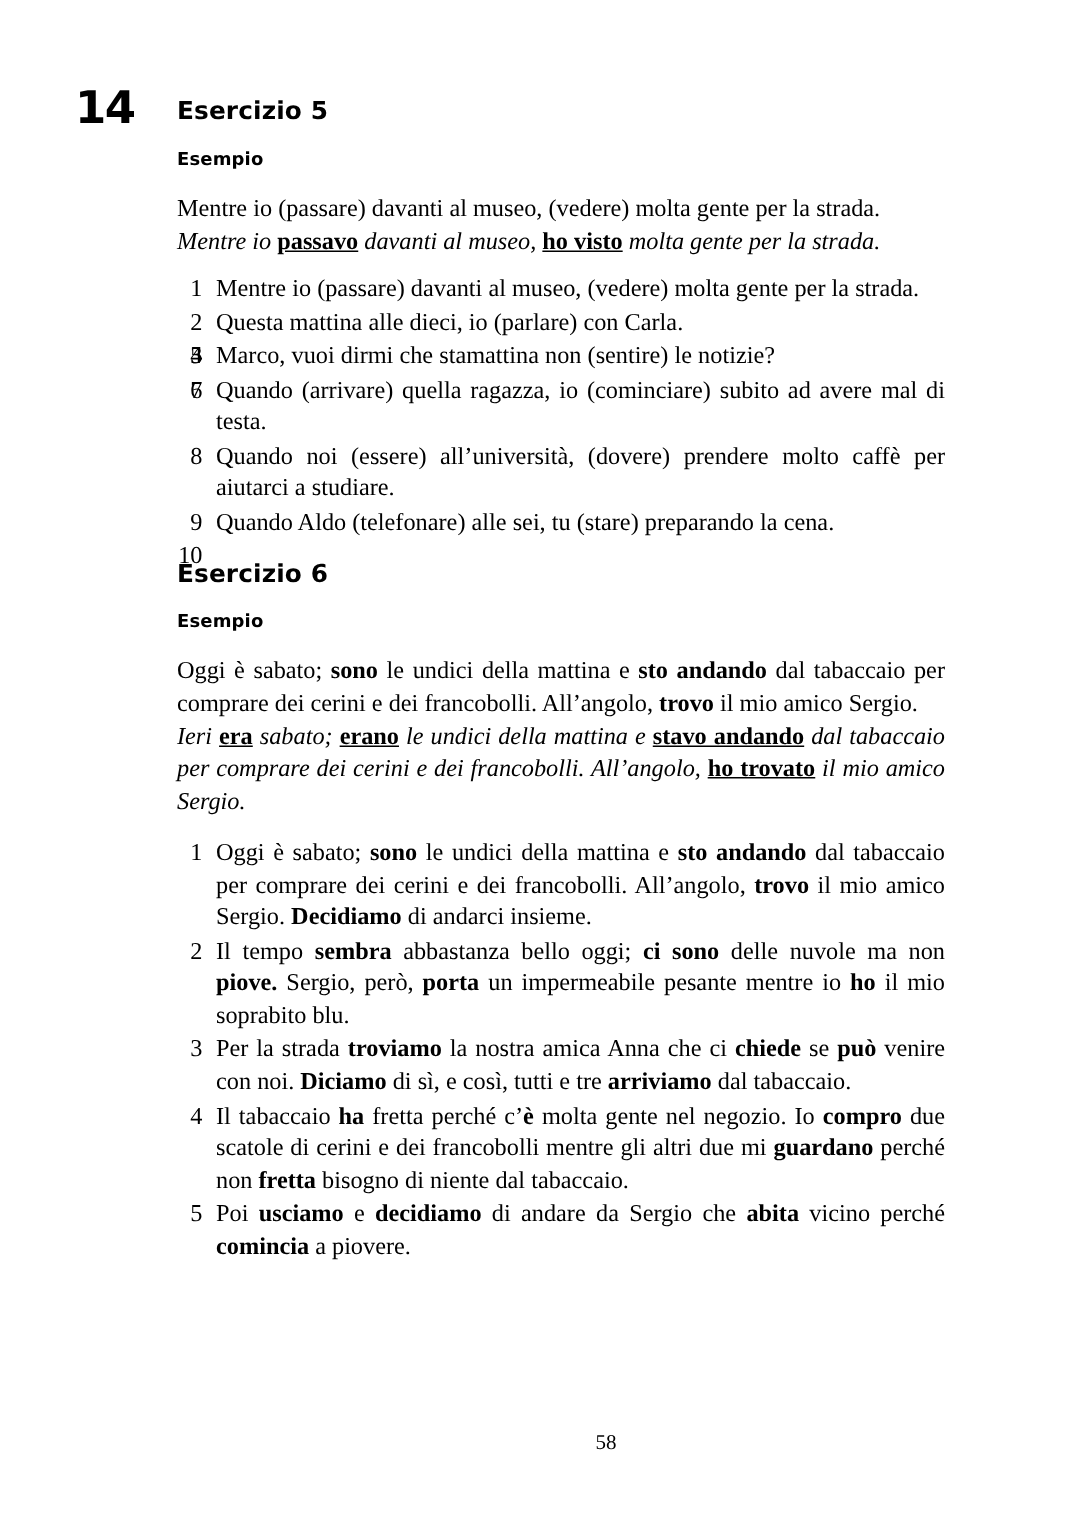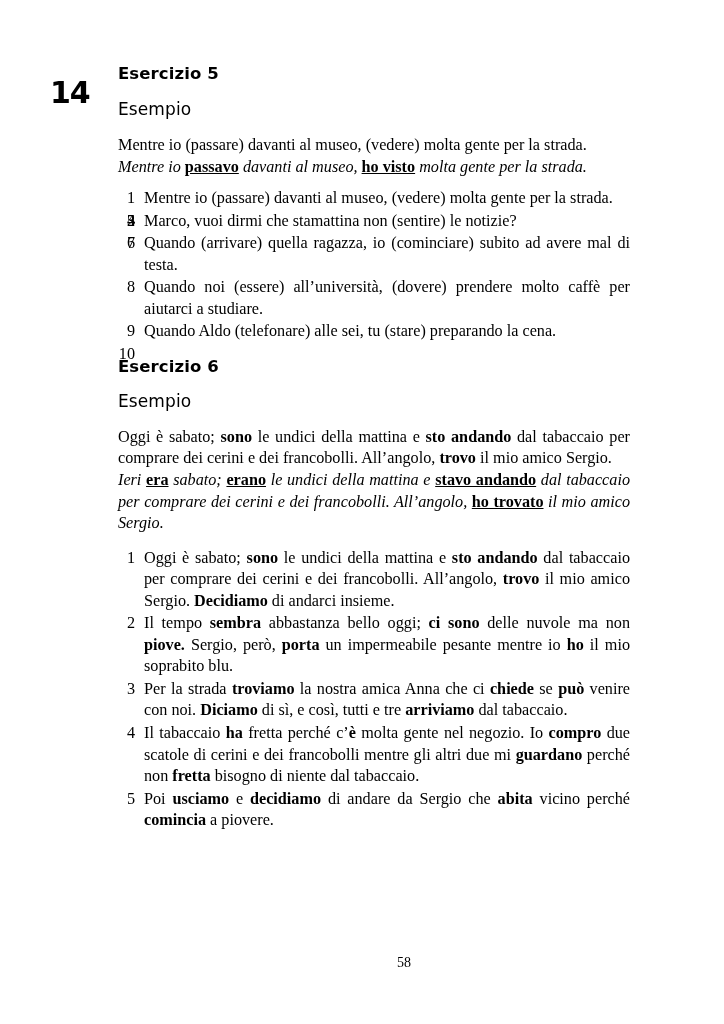--- a/index.html
+++ b/index.html
@@ -20,21 +20,21 @@
     position: absolute;
     left: 0; top: 0;
     width: 724px;
     height: 1024px;
   }
 
   
   .chapter-number {
     position: absolute;
     left: 50px;
-    top: 78px;
+    top: 58px;
     font-family: "DejaVu Sans", sans-serif;
     font-weight: bold;
     font-size: 30px;
     letter-spacing: -1px;
     line-height: 1;
   }
 
   
   .content {
     position: absolute;
@@ -45,22 +45,22 @@
 
   h2.ex-title {
     font-family: "DejaVu Sans", sans-serif;
     font-weight: bold;
     font-size: 16.5px;
     margin: 0 0 16px 0;
     letter-spacing: 0.1px;
   }
   h3.esempio {
     font-family: "DejaVu Sans", sans-serif;
-    font-weight: normal;
-    font-size: 17px;
+    font-weight: bold;
+    font-size: 12px;
     margin: 0 0 16px 0;
     letter-spacing: 0.1px;
   }
 
   .example-block {
     font-size: 16.2px;
     line-height: 1.33;
     text-align: justify;
     margin: 0 0 10px 0;
   }
@@ -126,21 +126,21 @@
 
       <h3 class="esempio">Esempio</h3>
 
       <div class="example-block">
         <span class="plain">Mentre io (passare) davanti al museo, (vedere) molta gente per la strada.</span>
         <span class="transformed"><span>Mentre io </span><b>passavo</b><span> davanti al museo, </span><b>ho visto</b><span> molta gente per la strada.</span></span>
       </div>
 
       <ol class="exlist list-5">
           <li><span class="num">1</span><span>Mentre io (passare) davanti al museo, (vedere) molta gente per la strada.</span></li>
-          <li><span class="num">2</span></li>
+          <li><span class="num">2</span><span>Questa mattina alle dieci, io (parlare) con Carla.</span></li>
           <li><span class="num">3</span></li>
           <li><span class="num">4</span></li>
           <li><span class="num">5</span><span>Marco, vuoi dirmi che stamattina non (sentire) le notizie?</span></li>
           <li><span class="num">6</span></li>
           <li><span class="num">7</span><span>Quando (arrivare) quella ragazza, io (cominciare) subito ad avere mal di testa.</span></li>
           <li><span class="num">8</span><span>Quando noi (essere) all’università, (dovere) prendere molto caffè per aiutarci a studiare.</span></li>
           <li><span class="num">9</span><span>Quando Aldo (telefonare) alle sei, tu (stare) preparando la cena.</span></li>
           <li><span class="num">10</span></li>
         </ol>
     </section>

